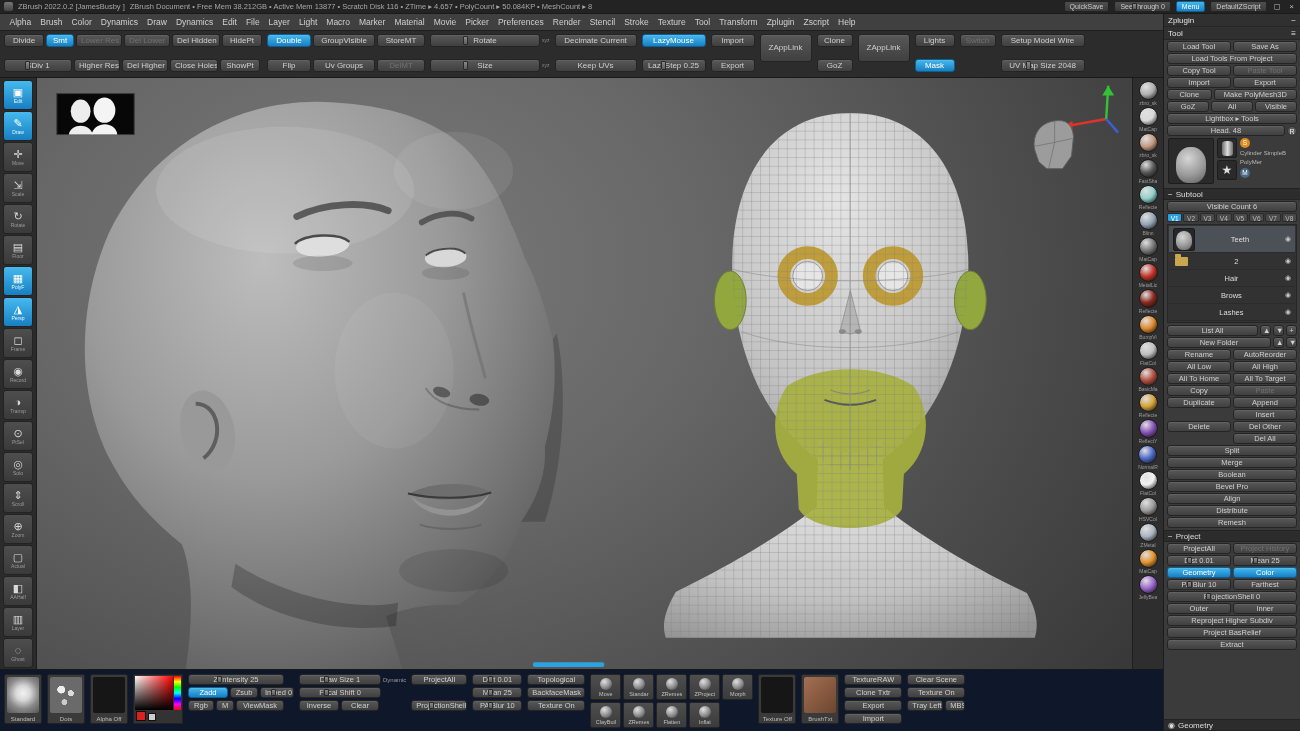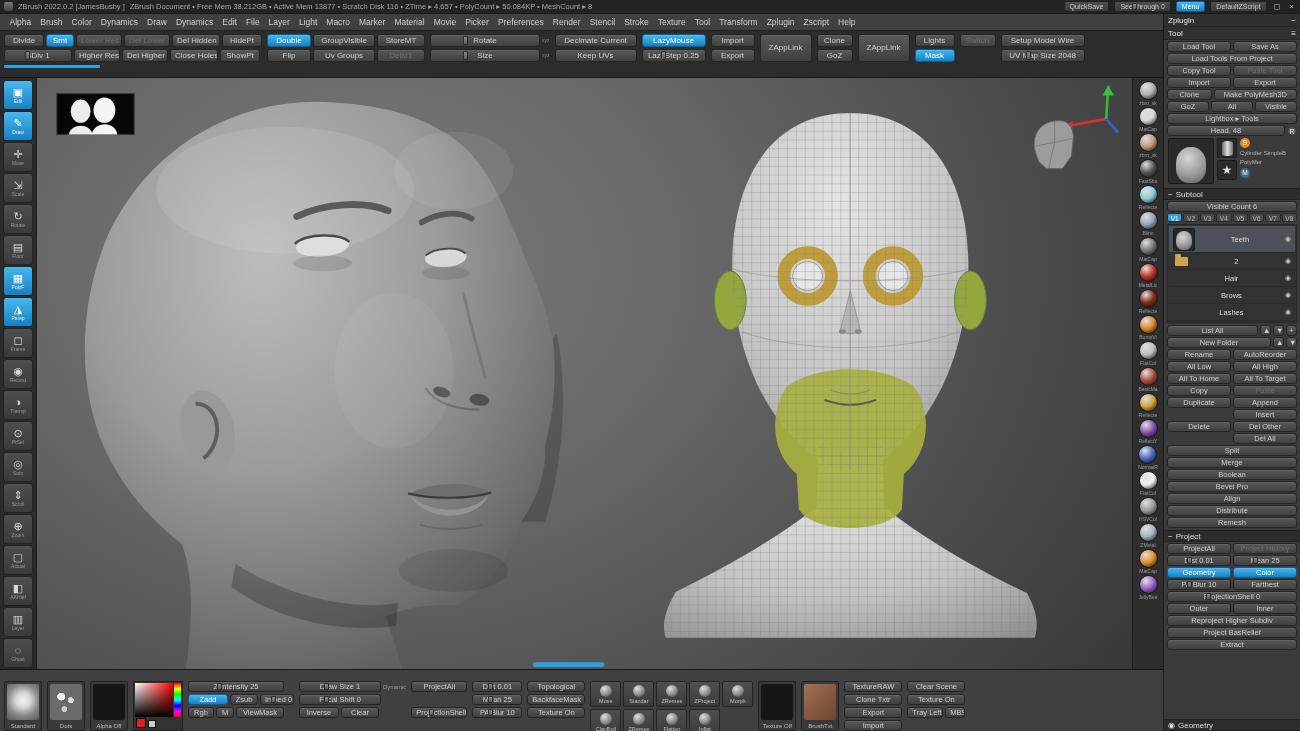--- a/index.html
+++ b/index.html
@@ -12,21 +12,21 @@
 .tb-btn{background:linear-gradient(#4e4e4e,#3a3a3a);border:1px solid #222;border-radius:2px;padding:0 5px;font-size:7px;height:11px;line-height:9px;color:#ccc;white-space:nowrap}
 .tb-btn.on{background:linear-gradient(#43b7ef,#1b83c4);color:#fff;border-color:#0e5d94}
 .winbtn{font-size:8px;color:#bbb;padding:0 2px}
 
 .main-row{flex:1;display:flex;min-height:0}
 .left-col{flex:1;display:flex;flex-direction:column;min-width:0}
 .menubar{height:17px;background:#404040;display:flex;align-items:center;padding:0 5px;border-bottom:1px solid #1f1f1f}
 .mi{font-size:8.5px;color:#d0d0d0;padding:2px 4.5px;white-space:nowrap}
 
 .topshelf{height:47px;background:#2c2c2c;display:flex;gap:5px;padding:3px 4px;border-bottom:1px solid #191919;overflow:hidden}
-.tsg{display:flex;flex-direction:column;gap:2px}
+.tsg{display:flex;flex-direction:column;gap:12px}
 .tsr{display:flex;gap:2px;align-items:center}
 .btn{background:linear-gradient(#585858,#404040);border:1px solid #242424;border-radius:3px;color:#cfcfcf;font-size:8px;height:13px;line-height:11px;padding:0 4px;text-align:center;box-shadow:inset 0 1px rgba(255,255,255,.07);white-space:nowrap;overflow:hidden;cursor:default}
 .btn.on{background:linear-gradient(#46b9ee,#177fc2);color:#fff;border-color:#0e5d94}
 .btn.dim{color:#707070}
 .btn.tall{height:28px;line-height:26px}
 .btn.ghost{visibility:hidden}
 .slider{position:relative}
 .slider::after{content:"";position:absolute;left:30%;top:1px;bottom:1px;width:3px;background:linear-gradient(#8a8a8a,#5d5d5d);border:1px solid #2a2a2a;border-radius:1px}
 .w28{width:28px}.w36{width:36px}.w40{width:40px}.w44{width:44px}.w46{width:46px}.w48{width:48px}.w52{width:52px}.w62{width:62px}.w64{width:64px}.w68{width:68px}.w82{width:82px}.w84{width:84px}.w110{width:110px}
 .xyz{font-size:5px;color:#8a8a8a;line-height:5px}
@@ -75,21 +75,21 @@
 .tt.sm{width:20px;height:20px;display:flex;align-items:center;justify-content:center}
 .cylshape{width:11px;height:15px;background:linear-gradient(90deg,#6f6f6f,#ddd 50%,#6f6f6f);border-radius:5px/2.5px}
 .star{font-size:12px;color:#e0e0e0;line-height:12px}
 .tt-col{display:flex;flex-direction:column;gap:2px}
 .tt-lbl{font-size:6px;color:#b8b8b8;line-height:7px;white-space:nowrap;overflow:hidden;max-width:58px}
 .badge{width:10px;height:10px;border-radius:50%;font-size:6.5px;line-height:10px;text-align:center;color:#fff;flex:none}
 .badge.s{background:#e08a1e}
 .badge.r{background:#5a5a5a;border:1px solid #333}
 .badge.m{background:#4a6a8a}
 
-.bottom-shelf{height:62px;background:#404040;border-top:1px solid #191919;display:flex;gap:5px;padding:11px 4px 2px;align-items:flex-start;overflow:hidden}
+.bottom-shelf{height:62px;background:#0f172a;border-top:1px solid #191919;display:flex;gap:5px;padding:4px 4px 2px;align-items:flex-start;overflow:hidden}
 .bs-thumb{width:38px;height:50px;background:#3a3a3a;border:1px solid #222;border-radius:2px;position:relative;flex:none}
 .bs-img{position:absolute;inset:2px 2px 10px 2px;border-radius:2px}
 .bs-img.standard{background:radial-gradient(circle at 50% 45%,#f2f2f2 0%,#d8d8d8 28%,#8a8a8a 60%,#555 100%)}
 .bs-img.dots{background:radial-gradient(circle at 35% 35%,#eee 0 12%,transparent 13%),radial-gradient(circle at 65% 45%,#ddd 0 10%,transparent 11%),radial-gradient(circle at 45% 70%,#ccc 0 9%,transparent 10%),#6a6a6a}
 .bs-img.dark{background:#161616}
 .bs-img.skin{background:linear-gradient(135deg,#a27054,#6e452f)}
 .bs-lbl{position:absolute;left:0;right:0;bottom:1px;text-align:center;font-size:6px;color:#bdbdbd}
 .color-picker{width:50px;height:50px;flex:none;position:relative;border:1px solid #222;background:#333}
 .sv{position:absolute;left:1px;top:1px;width:38px;height:34px;background:linear-gradient(to bottom,rgba(0,0,0,0),#000),linear-gradient(to right,#fff,#f00)}
 .hue{position:absolute;right:1px;top:1px;width:7px;height:34px;background:linear-gradient(#f00,#ff0,#0f0,#0ff,#00f,#f0f,#f00)}

